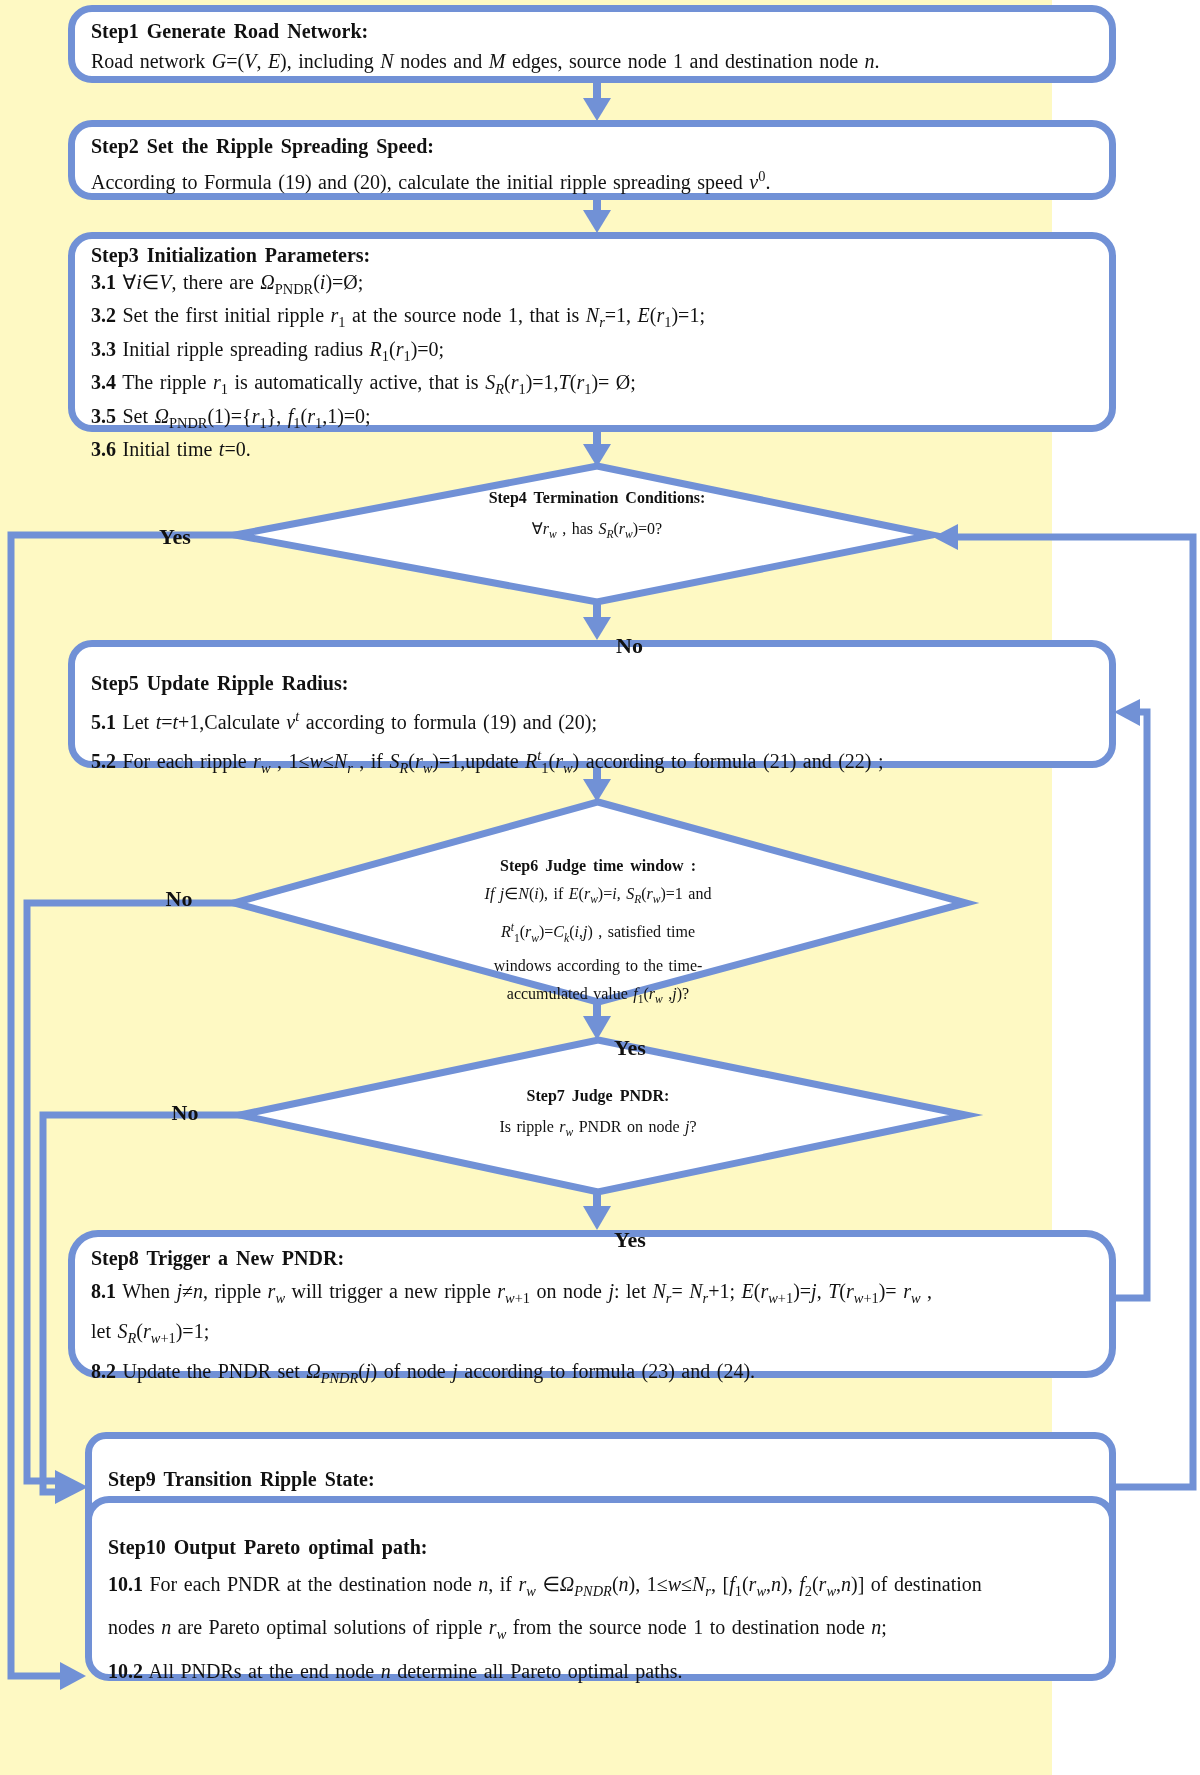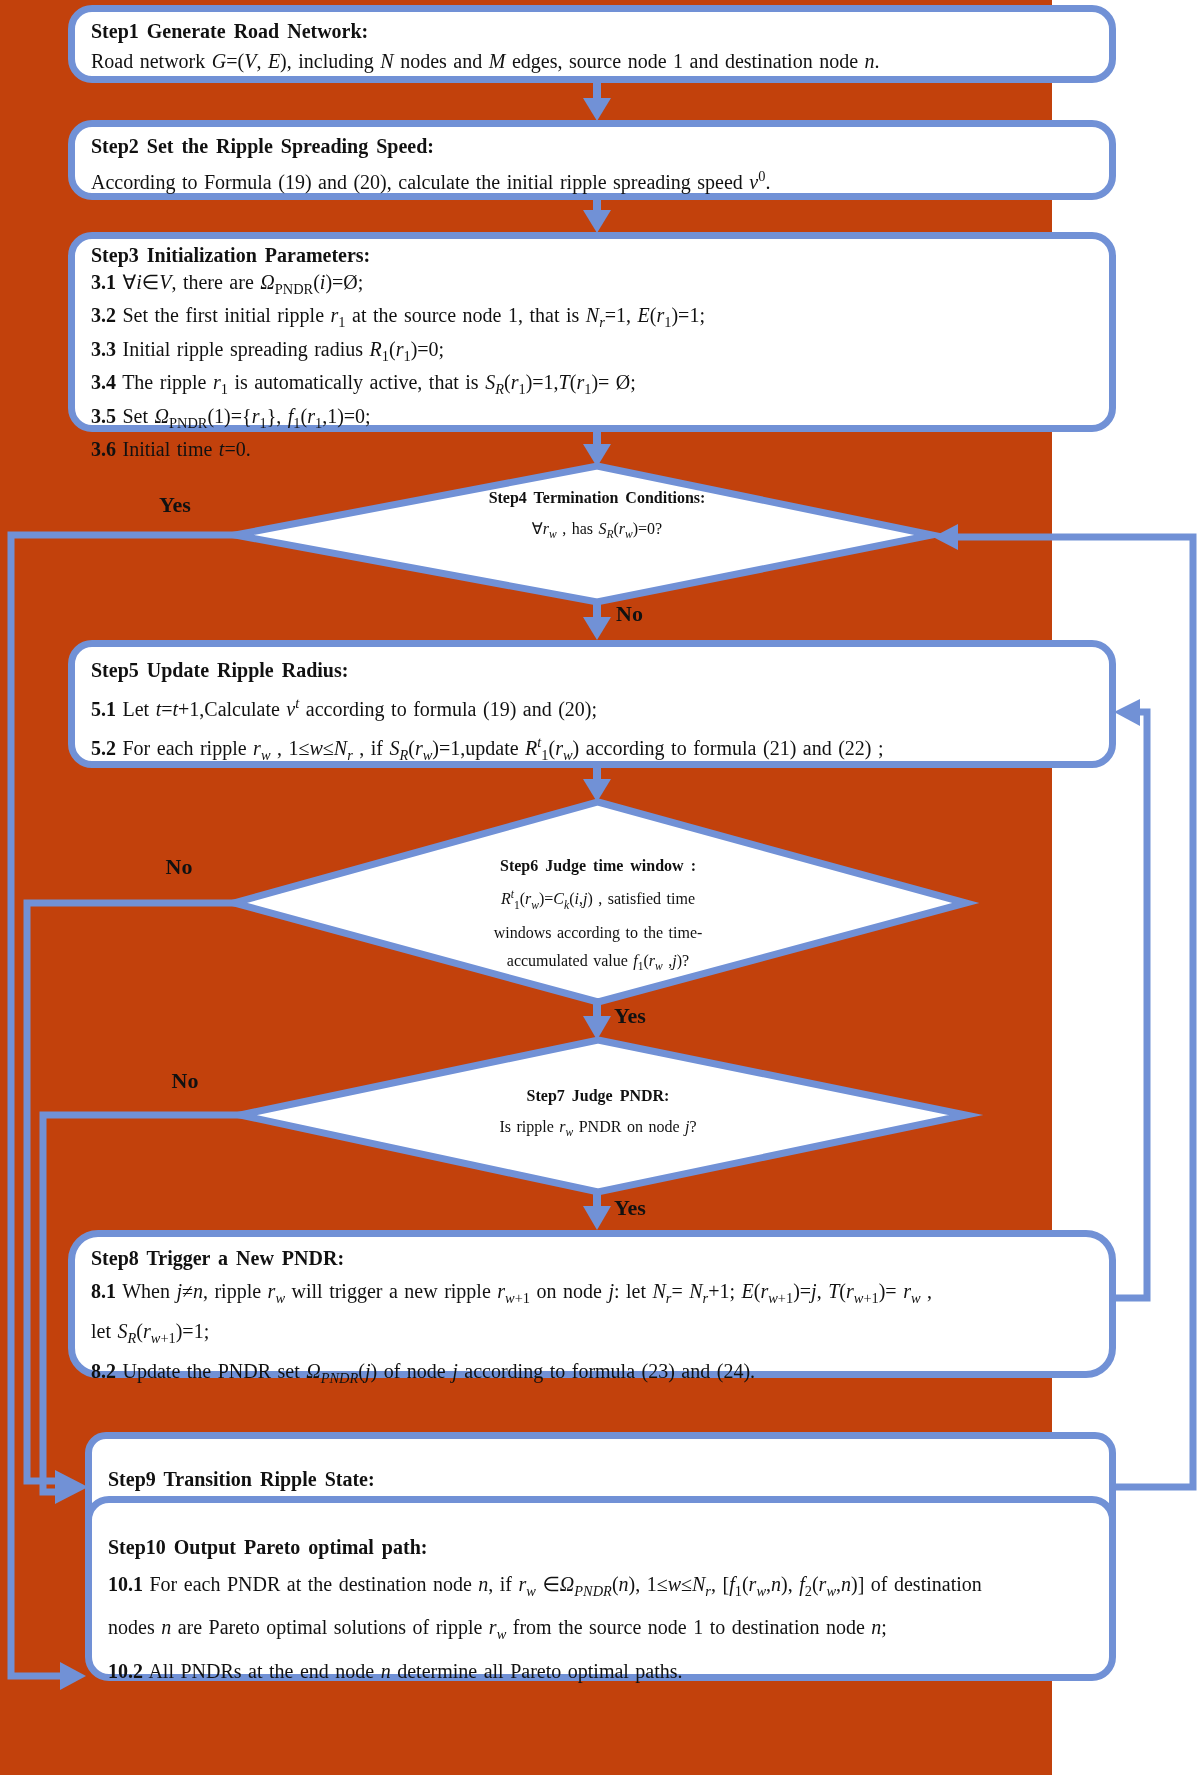--- a/index.html
+++ b/index.html
@@ -1,37 +1,37 @@
 <!DOCTYPE html>
 <html style="--accent: #7191d6;"><head>
 <meta charset="utf-8">
 <style>
   :root { --accent: #7191d6; }
   * { margin: 0; padding: 0; box-sizing: border-box; }
   html, body { background: #ffffff; }
   #fig {
-    position: relative; width: 1052px; height: 1775px; background: #c2410c;
+    position: relative; width: 1052px; height: 1775px; background: #fef9c3;
     font-family: "Liberation Serif", serif; color: #111;
   }
   #wires { position: absolute; left: 0; top: 0; z-index: 3; pointer-events: none; }
   .ln { stroke: var(--accent); fill: none; }
   .hd { fill: var(--accent); stroke: none; }
   .dm { fill: #ffffff; stroke: var(--accent); stroke-width: 7; stroke-miterlimit: 9; }
   .box {
     position: absolute; z-index: 2; background: #fff;
     border: 7px solid var(--accent); border-radius: 24px;
     padding: 4px 16px; font-size: 20px; line-height: 30px; word-spacing: 1.5px;
   }
   .t { font-weight: 700; word-spacing: 3px; }
   .dtext { position: absolute; z-index: 4; text-align: center; font-size: 16px; line-height: 29px; word-spacing: 1.5px; }
-  .branch { position: absolute; z-index: 4; font-weight: 700; font-size: 22px; }
+  .branch { position: absolute; z-index: 4; font-weight: 700; font-size: 22px; margin-top: 32px; }
   #b1  { left: 68px;  top: 5px;    width: 1048px; height: 78px;  }
   #b2  { left: 68px;  top: 120px;  width: 1048px; height: 80px;  }
   #b3  { left: 68px;  top: 232px;  width: 1048px; height: 200px; line-height: 26.5px; padding-top: 3px; }
-  #b5  { left: 68px;  top: 640px;  width: 1048px; height: 128px; line-height: 33px; padding-top: 7px; }
+  #b5  { left: 68px;  top: 640px;  width: 1048px; height: 128px; line-height: 33px; padding-top: 20px; }
   #b8  { left: 68px;  top: 1230px; width: 1048px; height: 148px; line-height: 33px; padding-top: 5px; border-radius: 30px; }
   #b9  { left: 85px;  top: 1432px; width: 1031px; height: 120px; line-height: 33px; padding-top: 24px; border-radius: 21px; }
   #b10 { left: 85px;  top: 1496px; width: 1031px; height: 185px; line-height: 36.5px; padding-top: 26px; }
   #t4  { left: 330px; top: 482px;  width: 534px; line-height: 31px; }
   #t6  { left: 386px; top: 852px;  width: 424px; line-height: 28px; }
   #t7  { left: 348px; top: 1080px; width: 500px; line-height: 31px; }
   #yes4 { left: 140px; top: 492px;  width: 70px; text-align: center; }
   #no4  { left: 616px; top: 601px;  }
   #no6  { left: 148px; top: 854px;  width: 62px; text-align: center; }
   #yes6 { left: 614px; top: 1003px; }
@@ -124,20 +124,21 @@
     <polygon class="hd" points="958,524 958,550 933,537"></polygon>
   </svg>
 
   <div class="dtext" id="t4">
     <div class="t">Step4 Termination Conditions:</div>
     <div>∀<i>r</i><sub><i>w</i></sub> , has <i>S</i><sub><i>R</i></sub>(<i>r</i><sub><i>w</i></sub>)=0?</div>
   </div>
 
   <div class="dtext" id="t6">
     <div class="t">Step6 Judge time window :</div>
+    <div><i>If j</i>∈<i>N</i>(<i>i</i>), if <i>E</i>(<i>r</i><sub><i>w</i></sub>)=<i>i</i>, <i>S</i><sub><i>R</i></sub>(<i>r</i><sub><i>w</i></sub>)=1 and</div>
     <div><i>R</i><sup><i>t</i></sup><sub>1</sub>(<i>r</i><sub><i>w</i></sub>)=<i>C</i><sub><i>k</i></sub>(<i>i</i>,<i>j</i>) , satisfied time</div>
     <div>windows according to the time-</div>
     <div>accumulated value <i>f</i><sub>1</sub>(<i>r</i><sub><i>w</i></sub> ,<i>j</i>)?</div>
   </div>
 
   <div class="dtext" id="t7">
     <div class="t">Step7 Judge PNDR:</div>
     <div>Is ripple <i>r</i><sub><i>w</i></sub> PNDR on node <i>j</i>?</div>
   </div>
 

